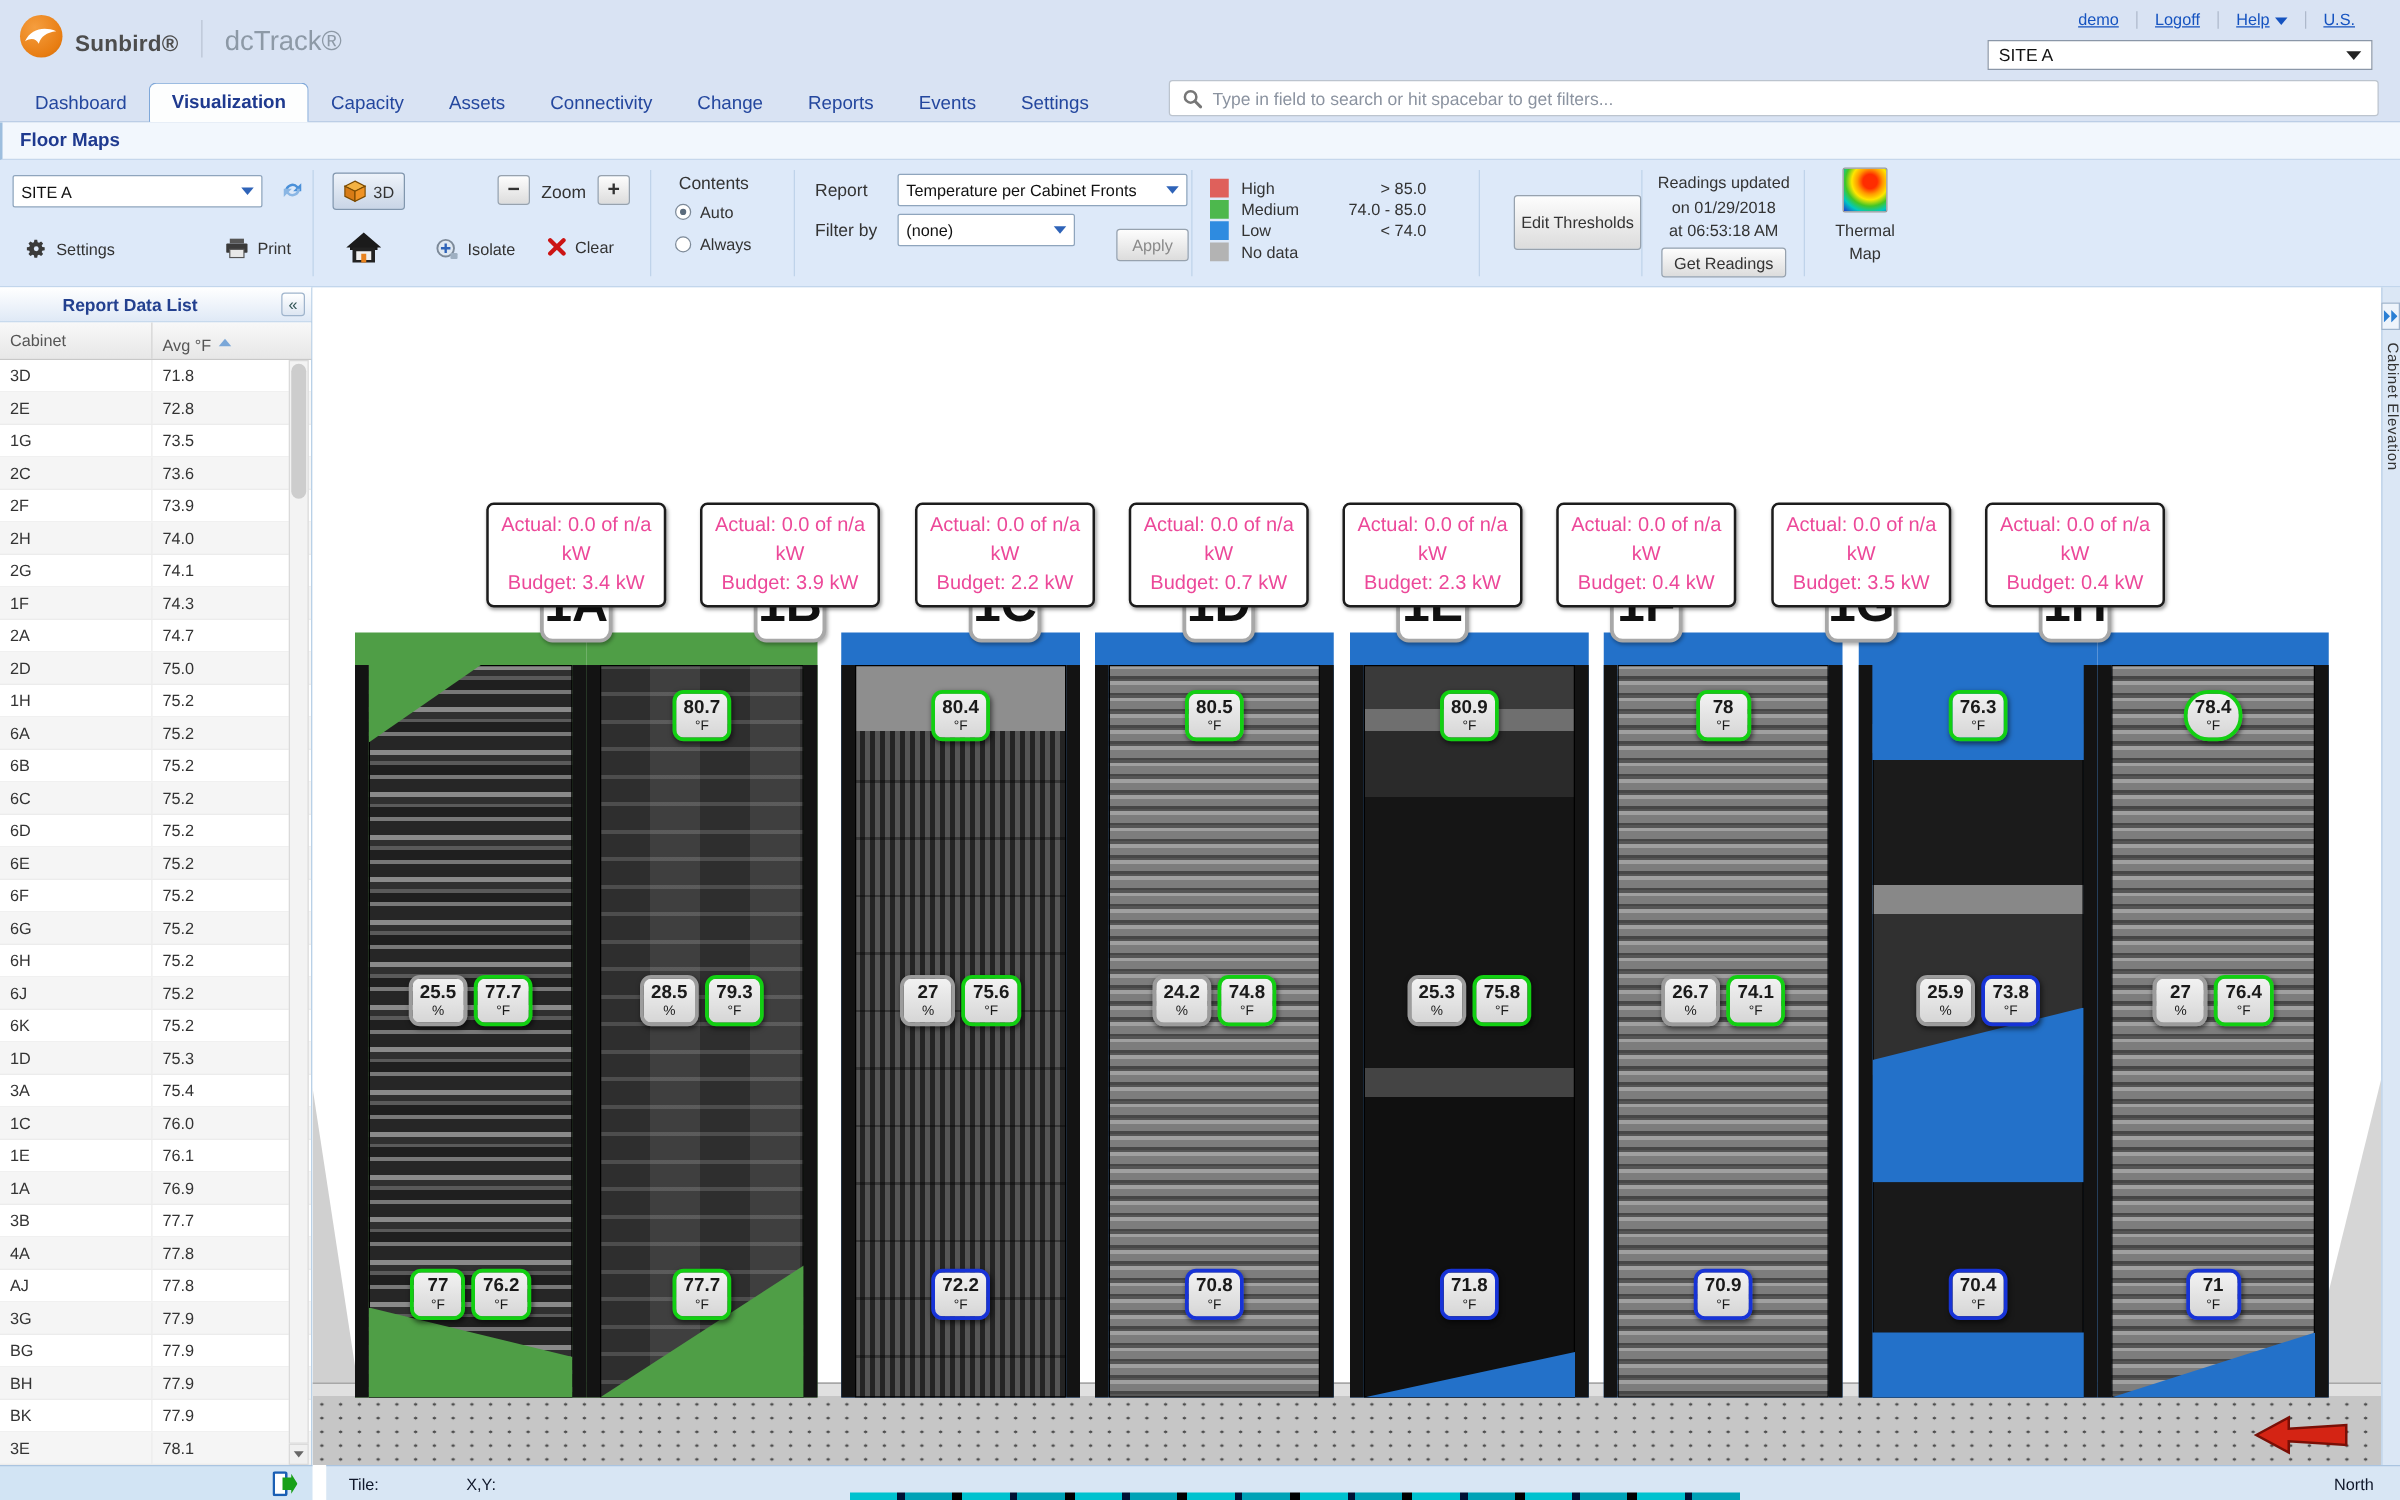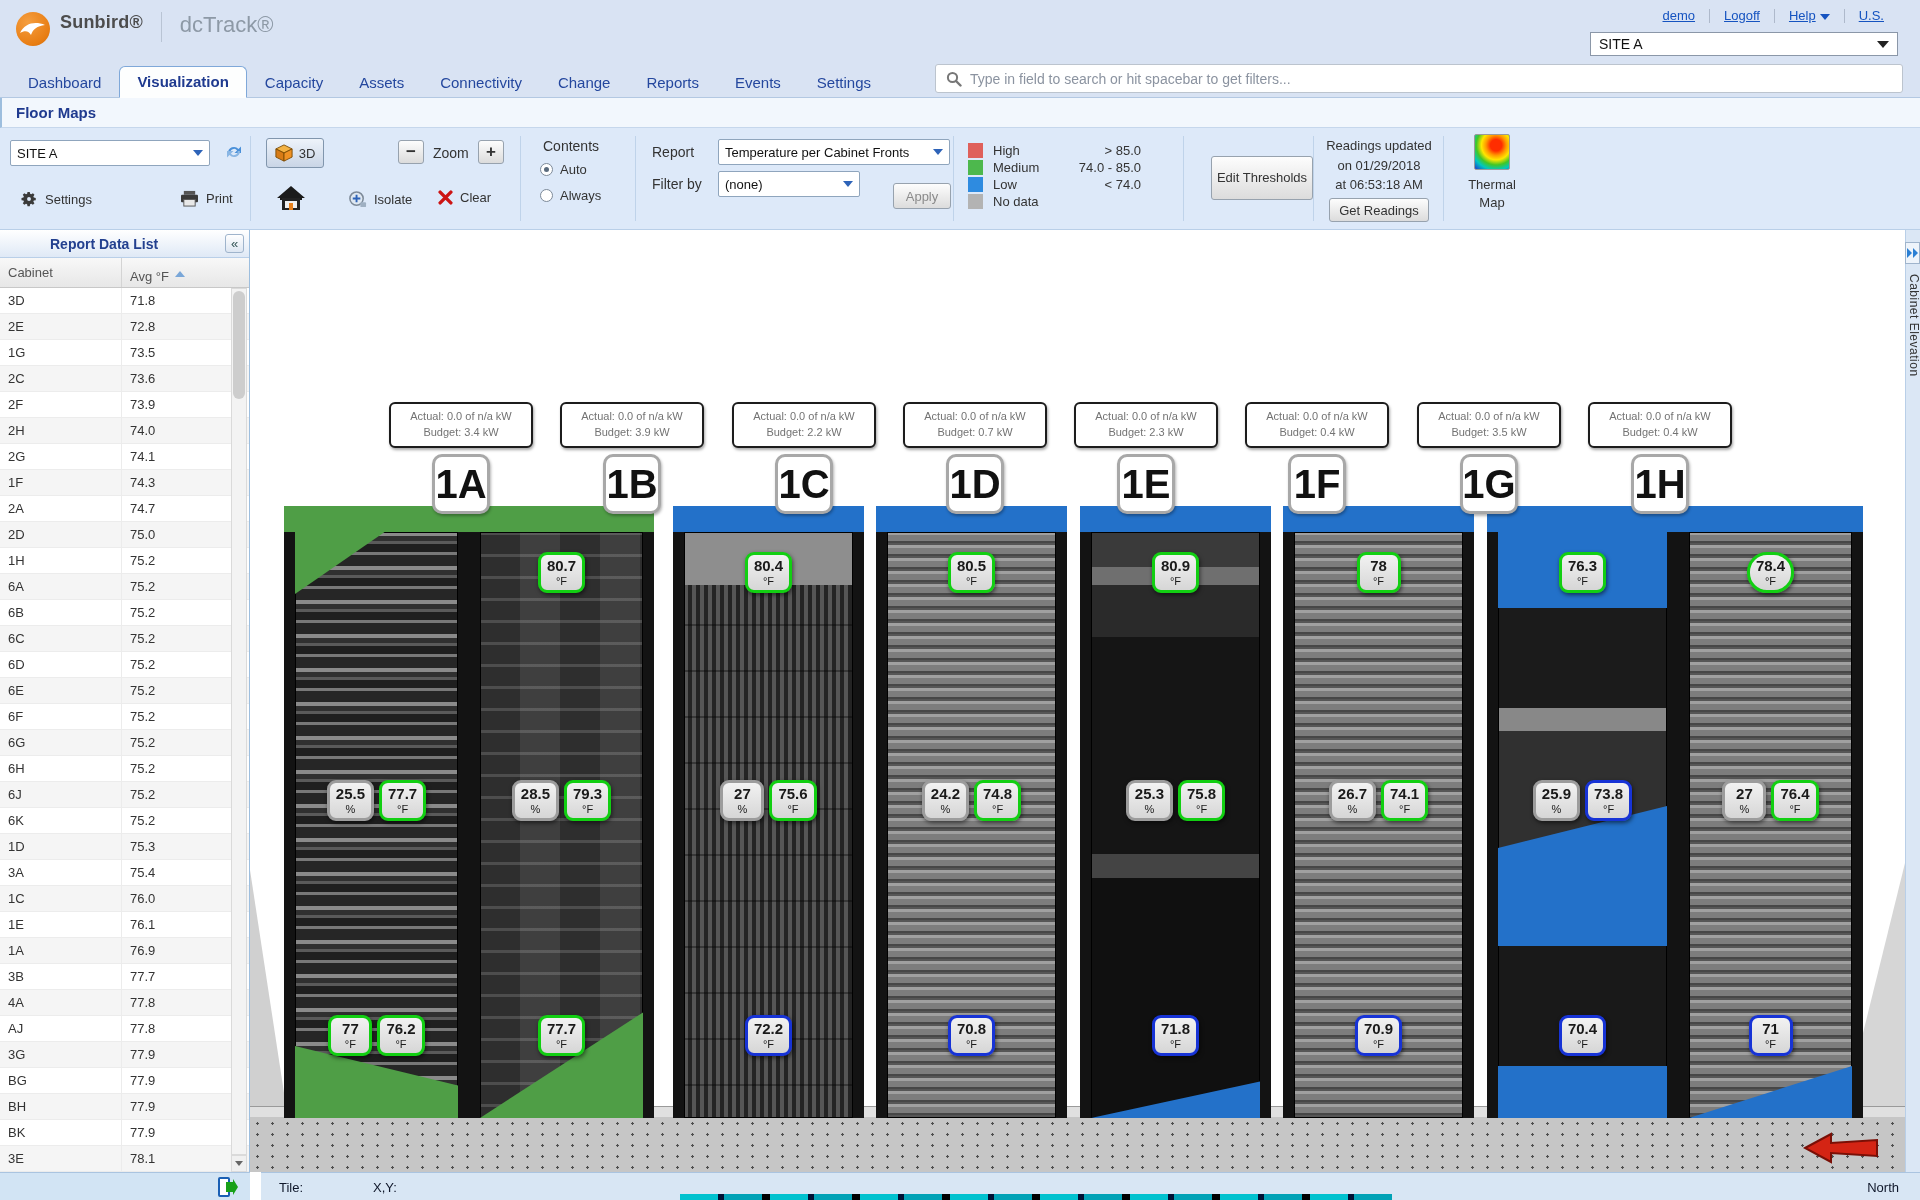--- a/index.html
+++ b/index.html
@@ -2,21 +2,21 @@
 <html><head>
 <meta charset="utf-8">
 <style>
   * { margin:0; padding:0; box-sizing:border-box; }
   html,body { width:1920px; height:1200px; overflow:hidden; background:#fff;
     font-family:"Liberation Sans", sans-serif; color:#333; }
   .abs { position:absolute; }
 
   
   .top-header { position:absolute; left:0; top:0; width:1920px; height:60px; background:#d9e3f3; }
-  .logo-wrap { position:absolute; left:16px; top:12px; display:flex; align-items:flex-start; gap:10px; }
+  .logo-wrap { position:absolute; left:16px; top:12px; display:flex; align-items:flex-end; gap:10px; }
   .logo-circle { width:34px; height:34px; border-radius:50%;
     background:radial-gradient(circle at 35% 30%, #f59e3f, #e87d12 70%, #c96708); position:relative; overflow:hidden; }
   .logo-circle svg { position:absolute; left:3px; top:7px; }
   .brand-name { font-size:18px; font-weight:bold; color:#4d4d4d; letter-spacing:.2px; }
   .brand-divider { width:1px; height:30px; background:#b9c4d4; margin:0 8px; }
   .product-name { font-size:22px; color:#8d99a6; }
   .header-links { position:absolute; right:22px; top:8px; display:flex; align-items:center; gap:0; font-size:13px; }
   .header-links a { color:#1553c0; text-decoration:underline; padding:0 14px; cursor:pointer; }
   .hl-sep { width:1px; height:14px; background:#aeb9cb; }
   .caret-down { display:inline-block; width:0; height:0; border-left:5px solid transparent;
@@ -98,21 +98,21 @@
   .tex-towers .rack { background:repeating-linear-gradient(180deg,rgba(255,255,255,.15) 0 3px,rgba(0,0,0,0) 3px 22px),
                                  repeating-linear-gradient(90deg,#2e2e2e 0 40px,#3f3f3f 40px 80px); }
   .tex-blades .rack { background:linear-gradient(180deg,#8e8e8e 0 9%,rgba(0,0,0,0) 9%),
                                  repeating-linear-gradient(180deg,rgba(0,0,0,.35) 0 2px,rgba(0,0,0,0) 2px 46px),
                                  repeating-linear-gradient(90deg,#565656 0 4px,#242424 4px 8px); }
   .tex-drawers .rack { background:repeating-linear-gradient(180deg,#a0a0a0 0 3px,#7d7d7d 3px 9px,#474747 9px 11px,#565656 11px 13px); }
   .tex-dark   .rack { background:linear-gradient(180deg,#3a3a3a 0 6%,#6f6f6f 6% 9%,#2a2a2a 9% 18%,#151515 18% 55%,#444 55% 59%,#101010 59% 100%); }
   .tex-sparse .rack { background:linear-gradient(180deg,#252525 0 8%,#666 8% 12%,#1b1b1b 12% 30%,#888 30% 34%,#303030 34% 56%,#191919 56% 100%); }
 
   .cab-label { position:absolute; top:-104px; width:144px; background:#fff; border:2px solid #1c1c1c; border-radius:6px;
-    padding:5px 4px; text-align:center; font-size:11px; color:#737373; line-height:1.45; box-shadow:1px 2px 3px rgba(0,0,0,.35); z-index:5; }
+    padding:5px 4px; text-align:center; font-size:16px; color:#ec4899; line-height:1.45; box-shadow:1px 2px 3px rgba(0,0,0,.35); z-index:5; }
   .cab-tag { position:absolute; top:-52px; width:58px; height:60px; background:#fff; border:3px solid #a8a8a8; border-radius:10px;
     display:flex; align-items:center; justify-content:center; font-size:40px; font-weight:bold; color:#111; z-index:4;
     box-shadow:1px 2px 3px rgba(0,0,0,.3); }
   .badge-row { position:absolute; left:0; right:0; display:flex; justify-content:center; gap:5px; z-index:6; }
   .badge { display:inline-flex; flex-direction:column; align-items:center; justify-content:center; min-width:44px;
     padding:3px 6px; border-radius:9px; border:3px solid #999; background:linear-gradient(#f2f2f2,#d6d6d6);
     box-shadow:1px 2px 4px rgba(0,0,0,.55); line-height:1.1; }
   .badge .v { font-size:15px; font-weight:bold; color:#1a1a1a; white-space:nowrap; }
   .badge .u { font-size:11px; color:#1a1a1a; }
 

